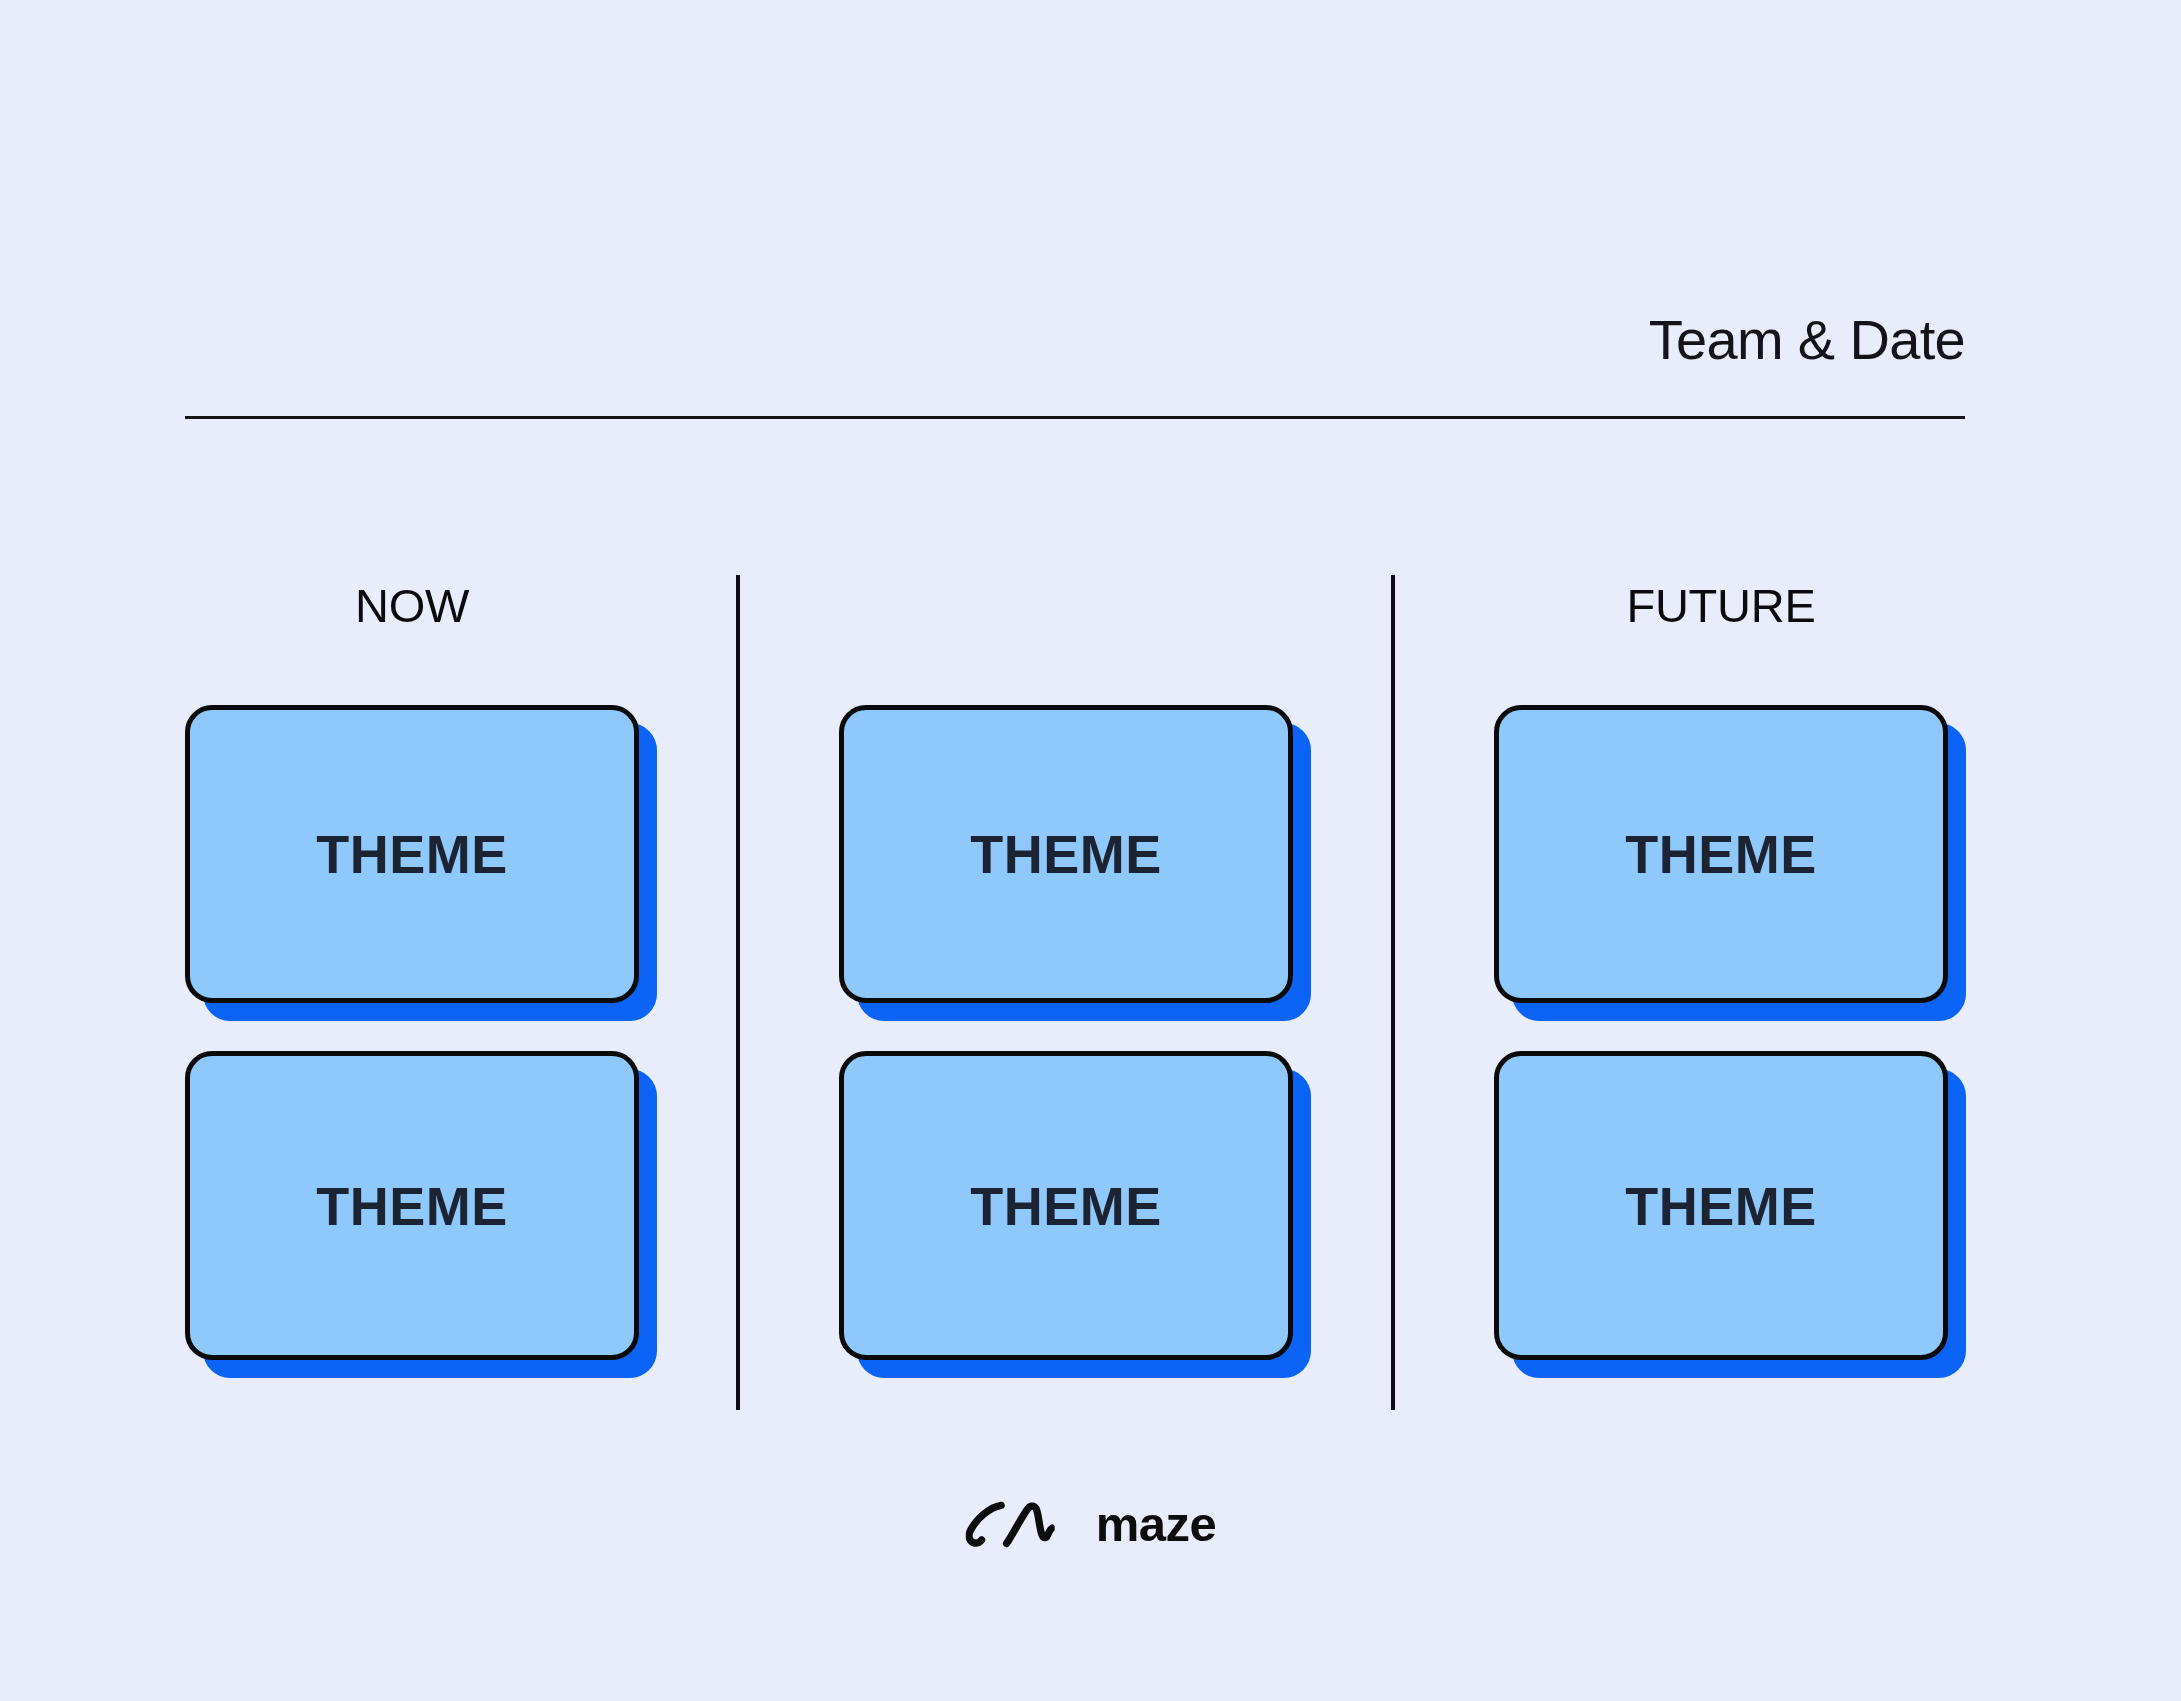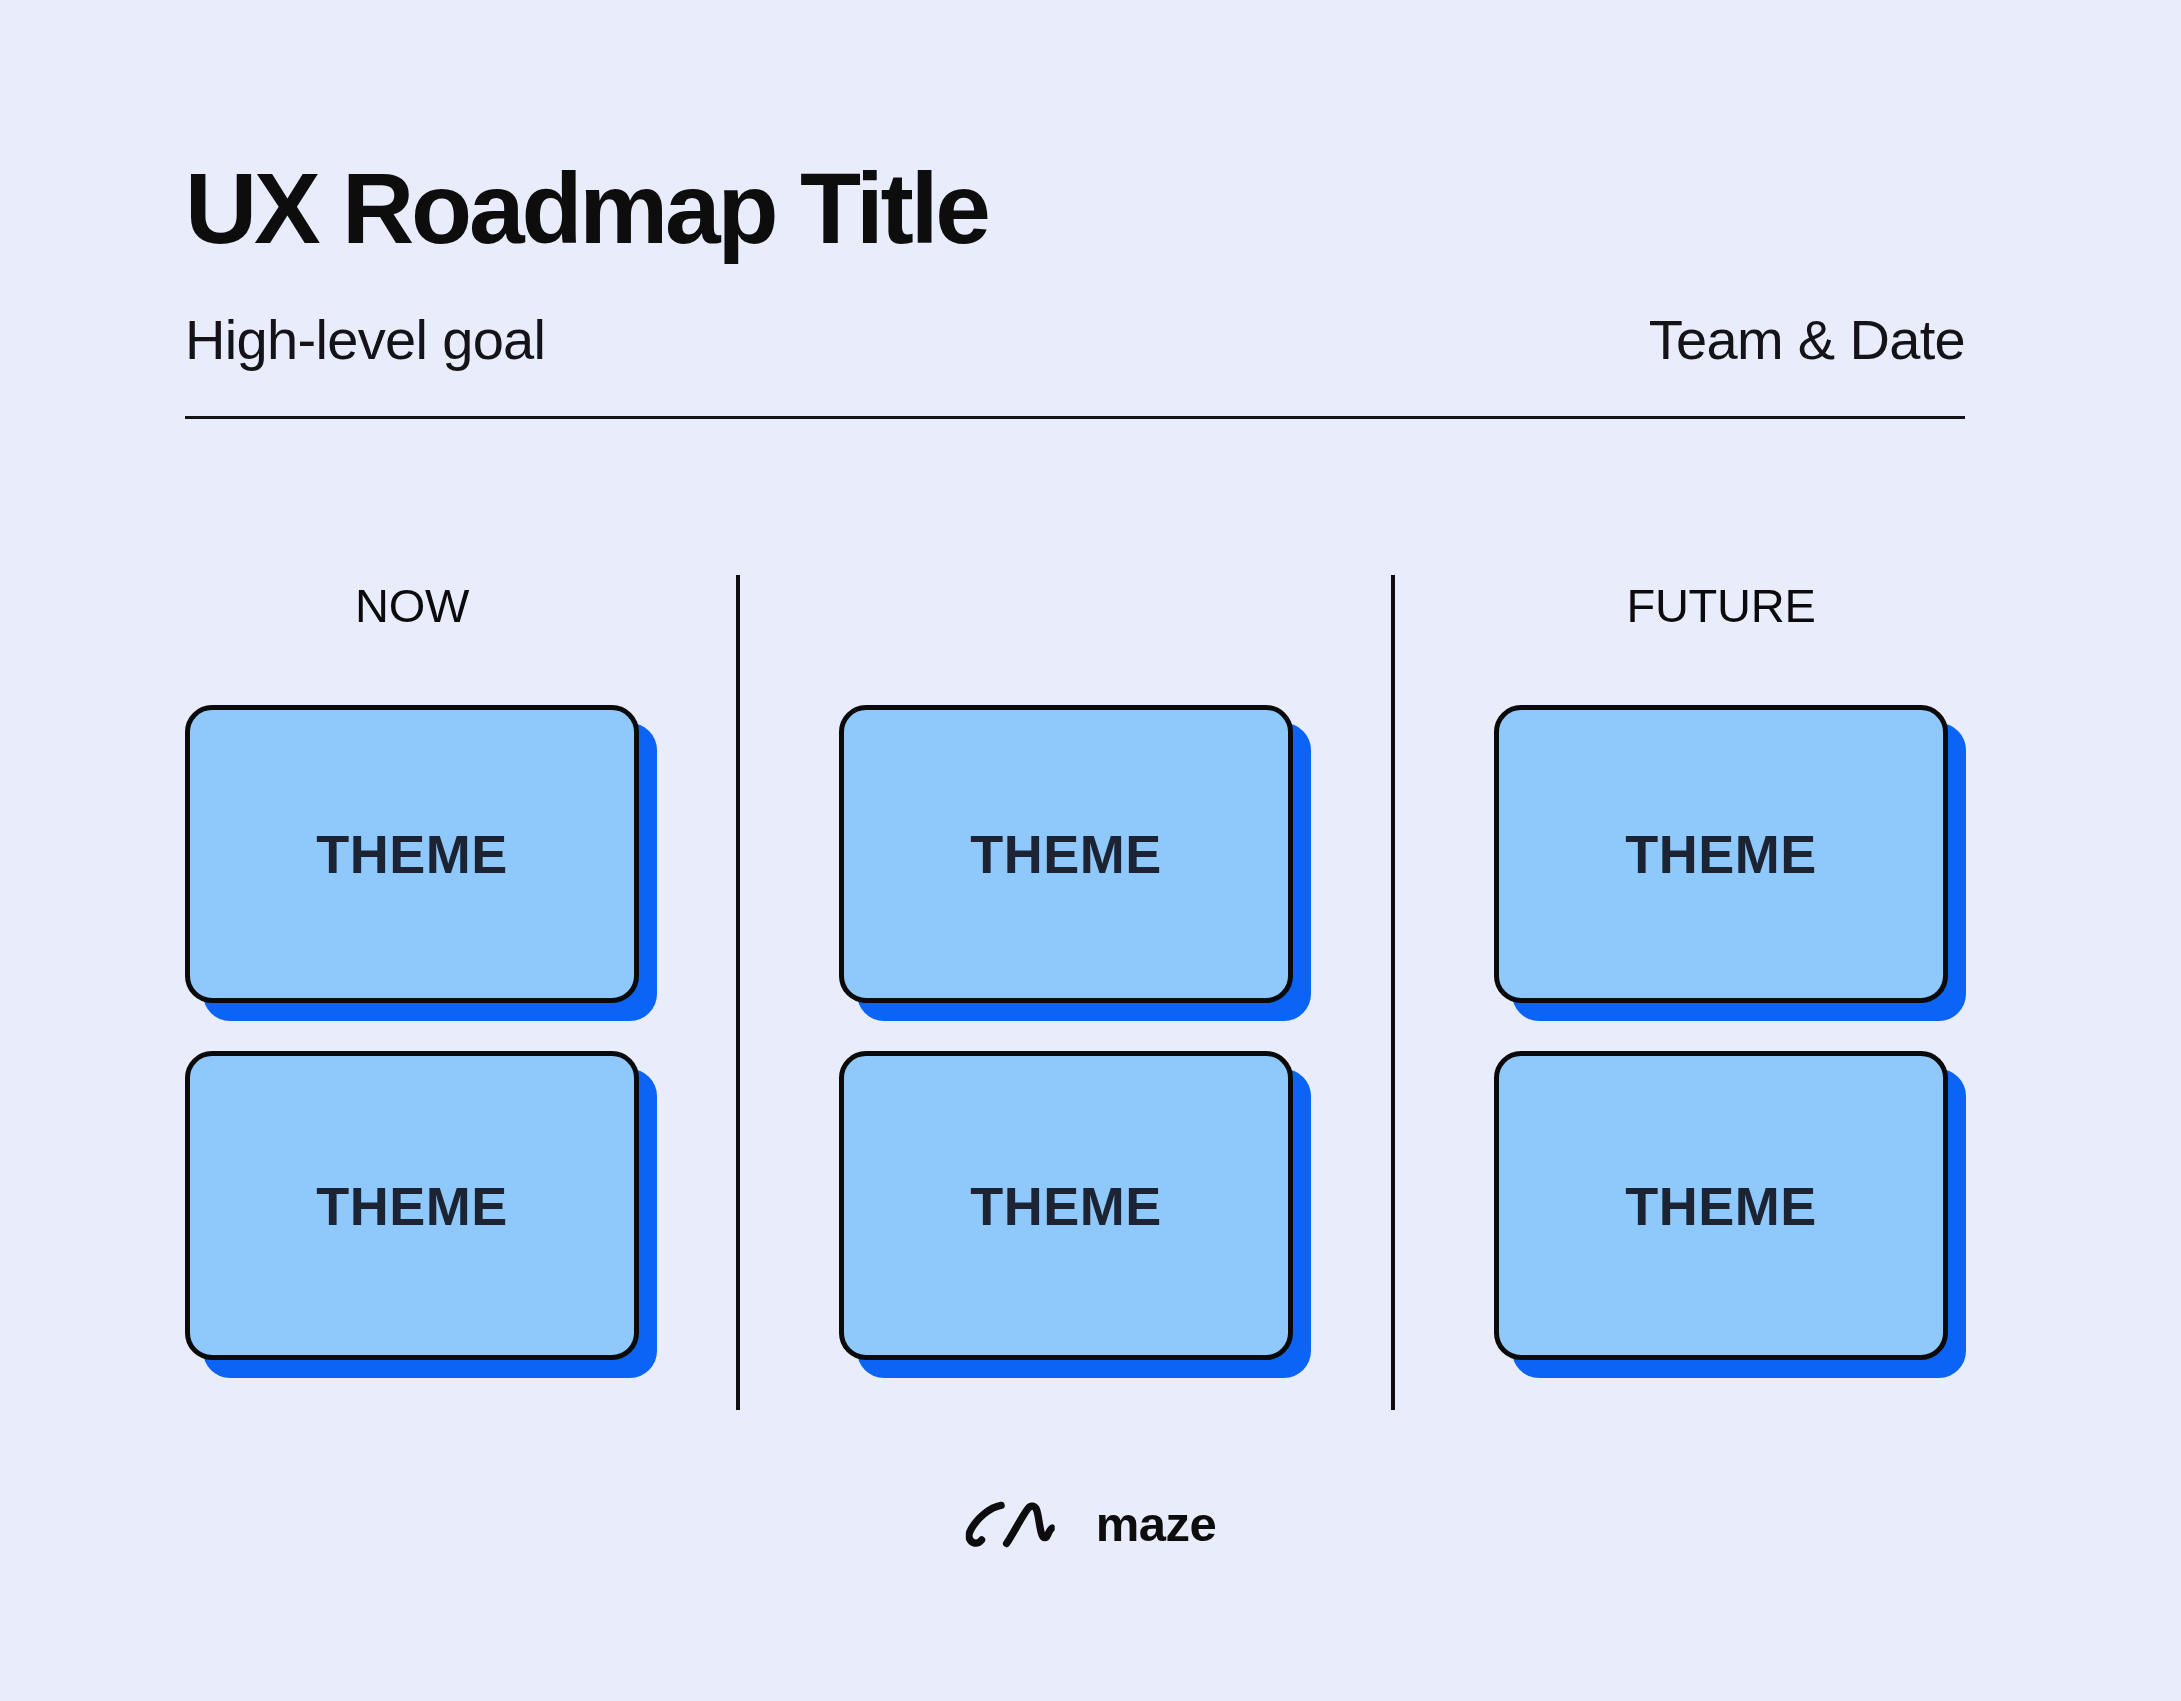--- a/index.html
+++ b/index.html
@@ -82,22 +82,20 @@
   .brand-name{
     font-size:49px;font-weight:700;letter-spacing:-0.01em;
     color:#0d0d0d;line-height:1;
   }
 </style>
 </head>
 <body>
 
 <div class="page">
 
-  <h1 class="title">UX Roadmap Title</h1>
-  <div class="subtitle">High-level goal</div>
   <div class="team-date">Team &amp; Date</div>
   <div class="header-rule"></div>
 
   <div class="col-label c1">NOW</div>
   <div class="col-label c3">FUTURE</div>
 
   <div class="v-divider d1"></div>
   <div class="v-divider d2"></div>
 
   <div class="card c1 r1">THEME</div>

